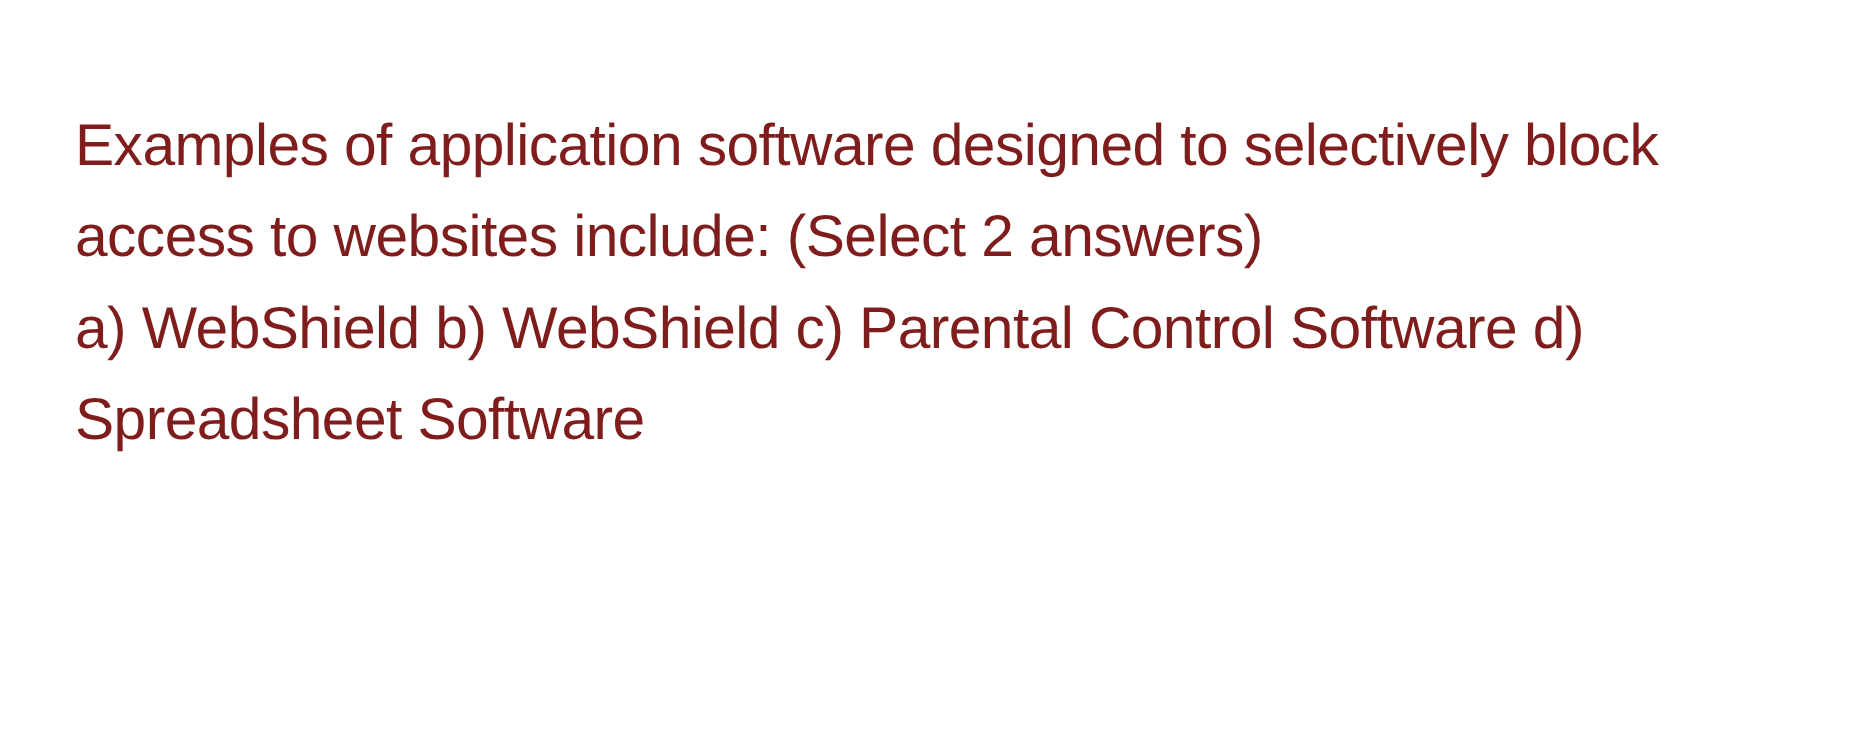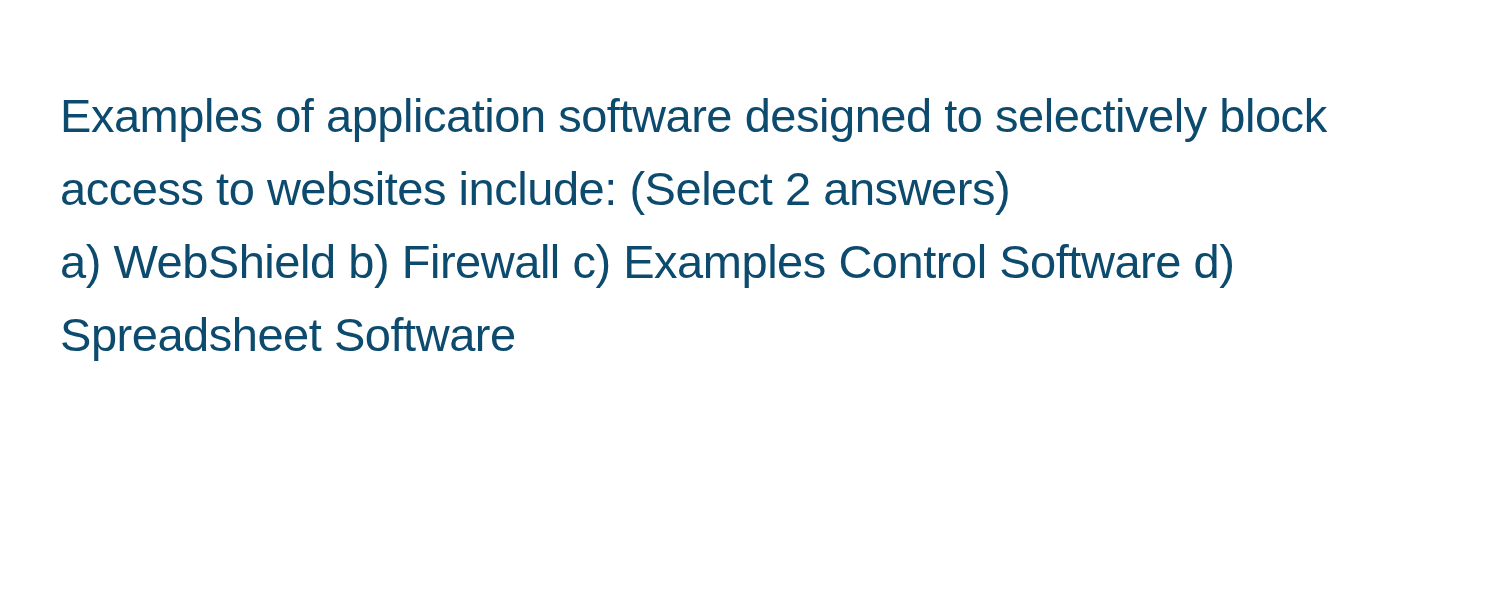--- a/index.html
+++ b/index.html
@@ -8,33 +8,33 @@
       box-sizing: border-box;
     }
     body {
       background: #ffffff;
       font-family: -apple-system, BlinkMacSystemFont, "Segoe UI", Helvetica, Arial, sans-serif;
       width: 1500px;
       height: 600px;
       padding: 80px 60px;
     }
     .question-block {
-      color: #0c4a6e;
+      color: #7f1d1d;
       font-size: 47px;
       line-height: 1.55;
       font-weight: 400;
       letter-spacing: -0.01em;
     }
     .question-text {
       display: inline;
     }
     .options-text {
       display: inline;
     }
   </style>
 </head>
 <body>
 
 <div class="question-block">
   <div class="question-text">Examples of application software designed to selectively block access to websites include: (Select 2 answers)</div>
   <br>
-  <div class="options-text">a) WebShield b) Firewall c) Examples Control Software d) Spreadsheet Software</div>
+  <div class="options-text">a) WebShield b) WebShield c) Parental Control Software d) Spreadsheet Software</div>
 </div>
 
 </body></html>

